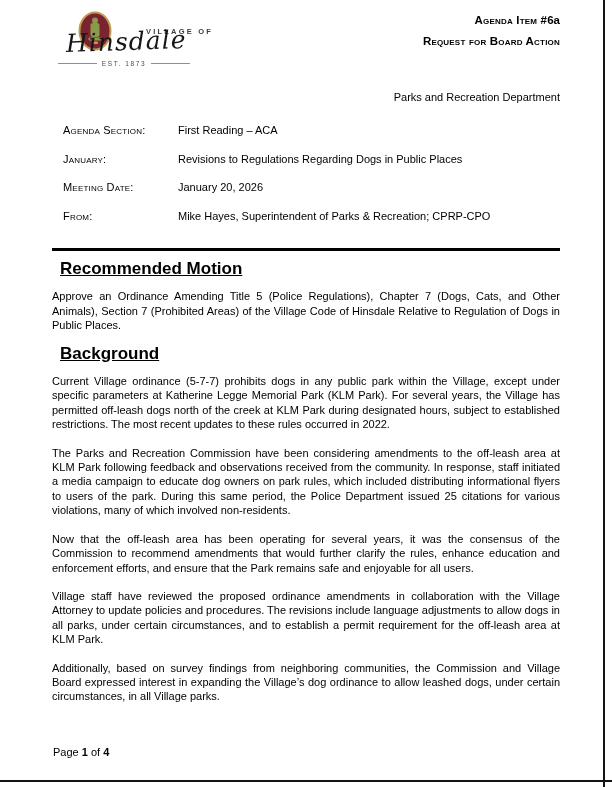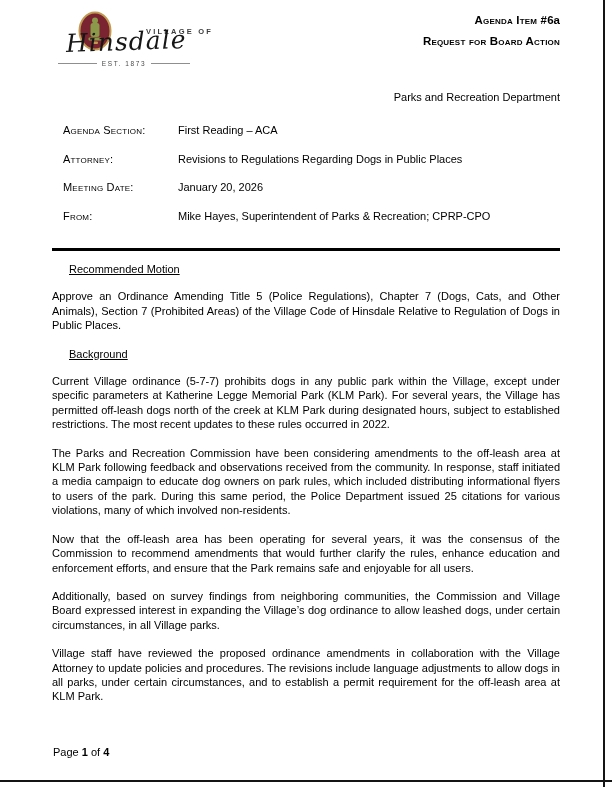--- a/index.html
+++ b/index.html
@@ -61,22 +61,22 @@
   .meta-value { flex: 1; }
 
   .thick-rule { position: absolute; left: 52px; top: 248px; width: 508px; height: 3px; background: #000; }
 
   
   .content {
     position: absolute; left: 52px; top: 262px; width: 508px;
     font-size: 11px; line-height: 14.4px;
   }
   .content h2 {
-    font-size: 11px; font-weight: normal; text-decoration: underline;
-    margin: 0 0 13px 17px;
+    font-size: 17px; font-weight: bold; text-decoration: underline;
+    margin: 0 0 13px 8px;
   }
   .content p {
     text-align: justify;
     margin: 0 0 14px 0;
   }
 
   .footer {
     position: absolute; left: 53px; top: 746px;
     font-size: 11px;
     text-align: center;
@@ -116,21 +116,21 @@
   </div>
 
   <div class="department">Parks and Recreation Department</div>
 
   <div class="meta">
     <div class="meta-row">
       <span class="meta-label">Agenda Section:</span>
       <span class="meta-value">First Reading – ACA</span>
     </div>
     <div class="meta-row">
-      <span class="meta-label">Attorney:</span>
+      <span class="meta-label">January:</span>
       <span class="meta-value">Revisions to Regulations Regarding Dogs in Public Places</span>
     </div>
     <div class="meta-row">
       <span class="meta-label">Meeting Date:</span>
       <span class="meta-value">January 20, 2026</span>
     </div>
     <div class="meta-row">
       <span class="meta-label">From:</span>
       <span class="meta-value">Mike Hayes, Superintendent of Parks &amp; Recreation; CPRP-CPO</span>
     </div>
@@ -139,21 +139,21 @@
   <div class="thick-rule"></div>
 
   <div class="content">
     <h2>Recommended Motion</h2>
     <p>Approve an Ordinance Amending Title 5 (Police Regulations), Chapter 7 (Dogs, Cats, and Other Animals), Section 7 (Prohibited Areas) of the Village Code of Hinsdale Relative to Regulation of Dogs in Public Places.</p>
 
     <h2>Background</h2>
     <p>Current Village ordinance (5-7-7) prohibits dogs in any public park within the Village, except under specific parameters at Katherine Legge Memorial Park (KLM Park). For several years, the Village has permitted off-leash dogs north of the creek at KLM Park during designated hours, subject to established restrictions. The most recent updates to these rules occurred in 2022.</p>
     <p>The Parks and Recreation Commission have been considering amendments to the off-leash area at KLM Park following feedback and observations received from the community. In response, staff initiated a media campaign to educate dog owners on park rules, which included distributing informational flyers to users of the park. During this same period, the Police Department issued 25 citations for various violations, many of which involved non-residents.</p>
     <p>Now that the off-leash area has been operating for several years, it was the consensus of the Commission to recommend amendments that would further clarify the rules, enhance education and enforcement efforts, and ensure that the Park remains safe and enjoyable for all users.</p>
+    <p>Village staff have reviewed the proposed ordinance amendments in collaboration with the Village Attorney to update policies and procedures. The revisions include language adjustments to allow dogs in all parks, under certain circumstances, and to establish a permit requirement for the off-leash area at KLM Park.</p>
     <p>Additionally, based on survey findings from neighboring communities, the Commission and Village Board expressed interest in expanding the Village’s dog ordinance to allow leashed dogs, under certain circumstances, in all Village parks.</p>
-    <p>Village staff have reviewed the proposed ordinance amendments in collaboration with the Village Attorney to update policies and procedures. The revisions include language adjustments to allow dogs in all parks, under certain circumstances, and to establish a permit requirement for the off-leash area at KLM Park.</p>
   </div>
 
   <div class="footer">
     <span>Page </span><b>1</b><span> of </span><b>4</b>
   </div>
 
 </div>
 
 </body></html>

